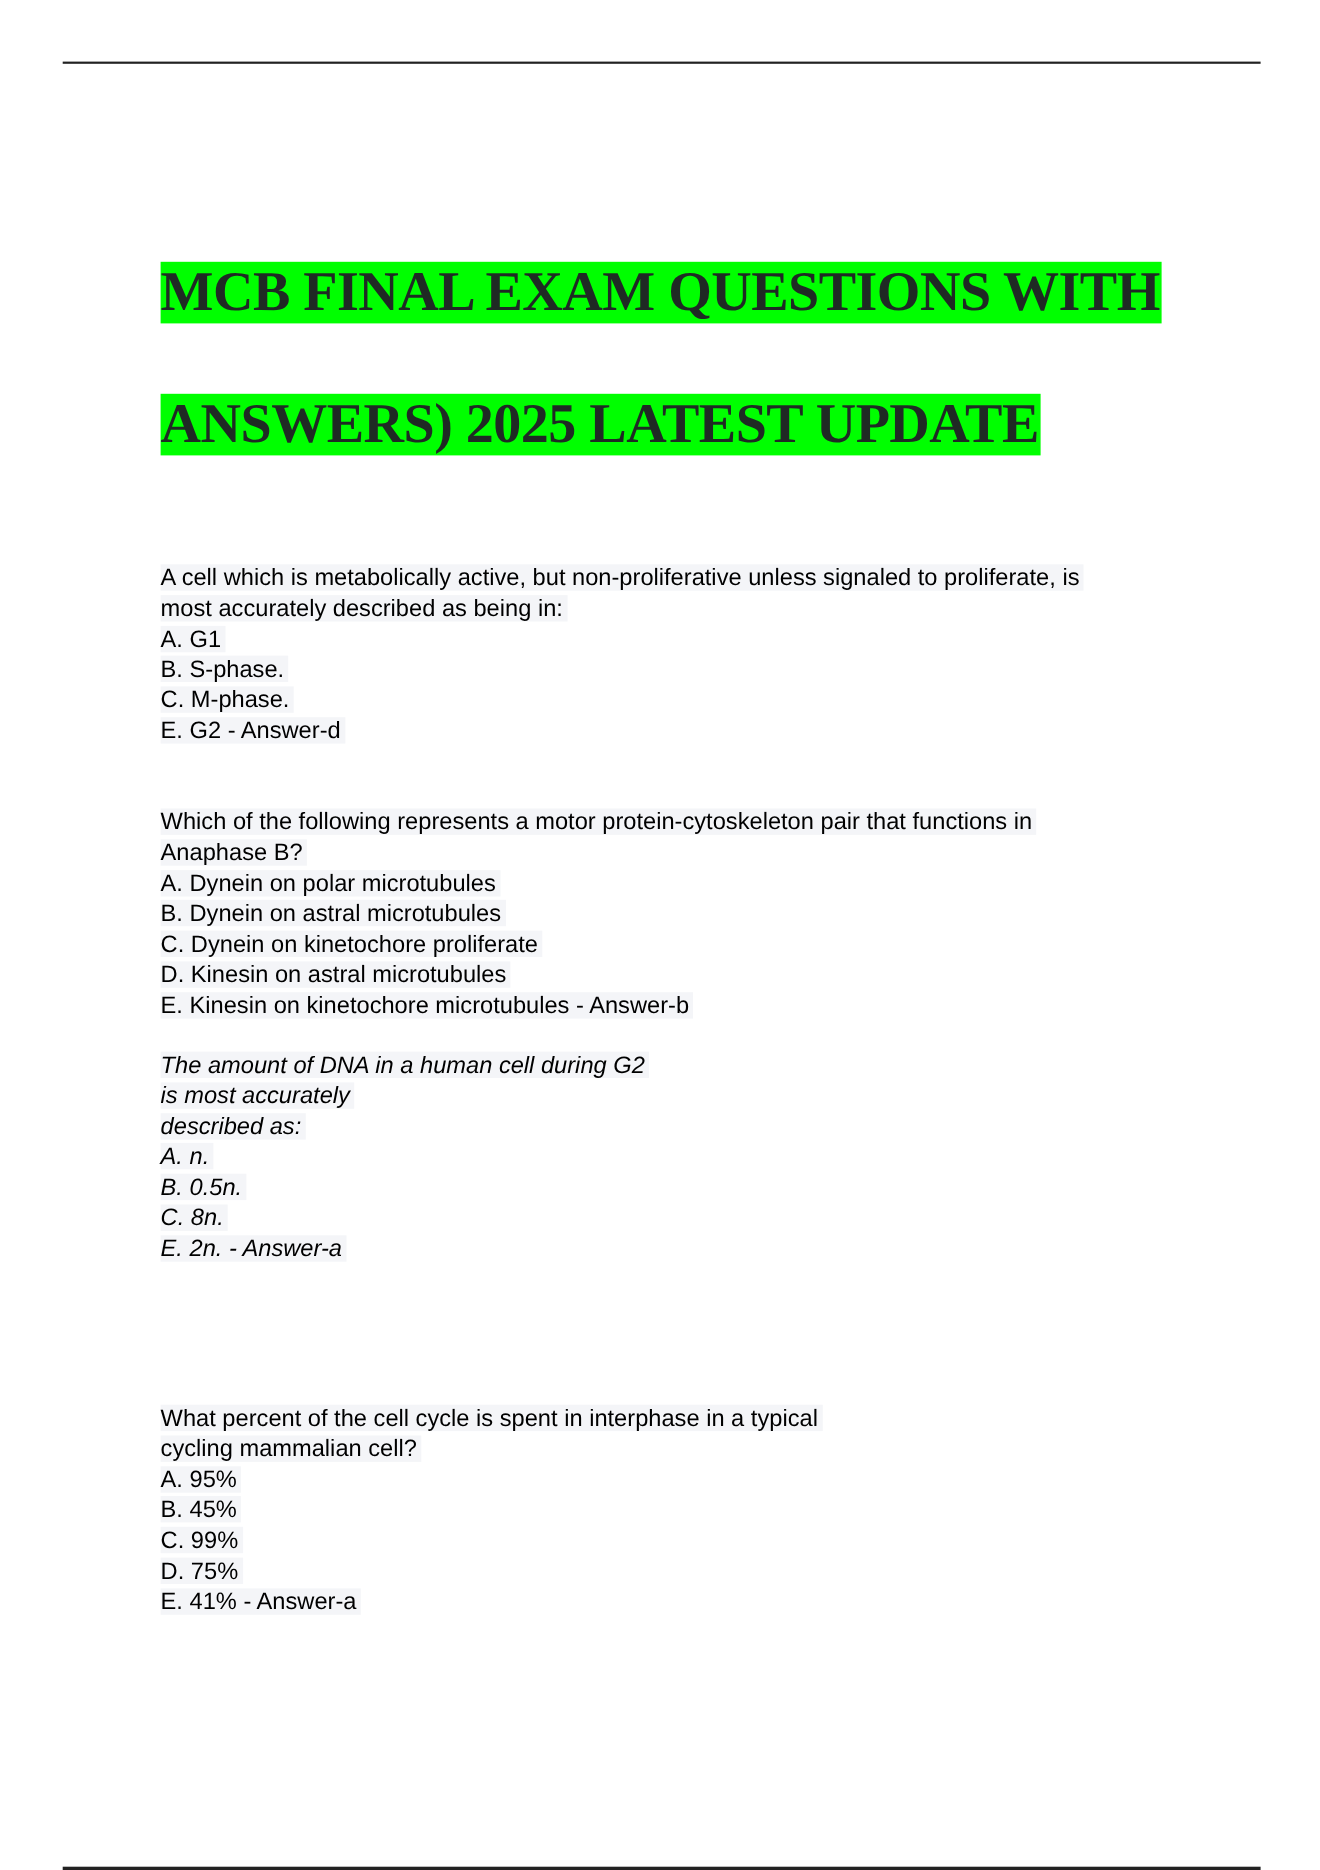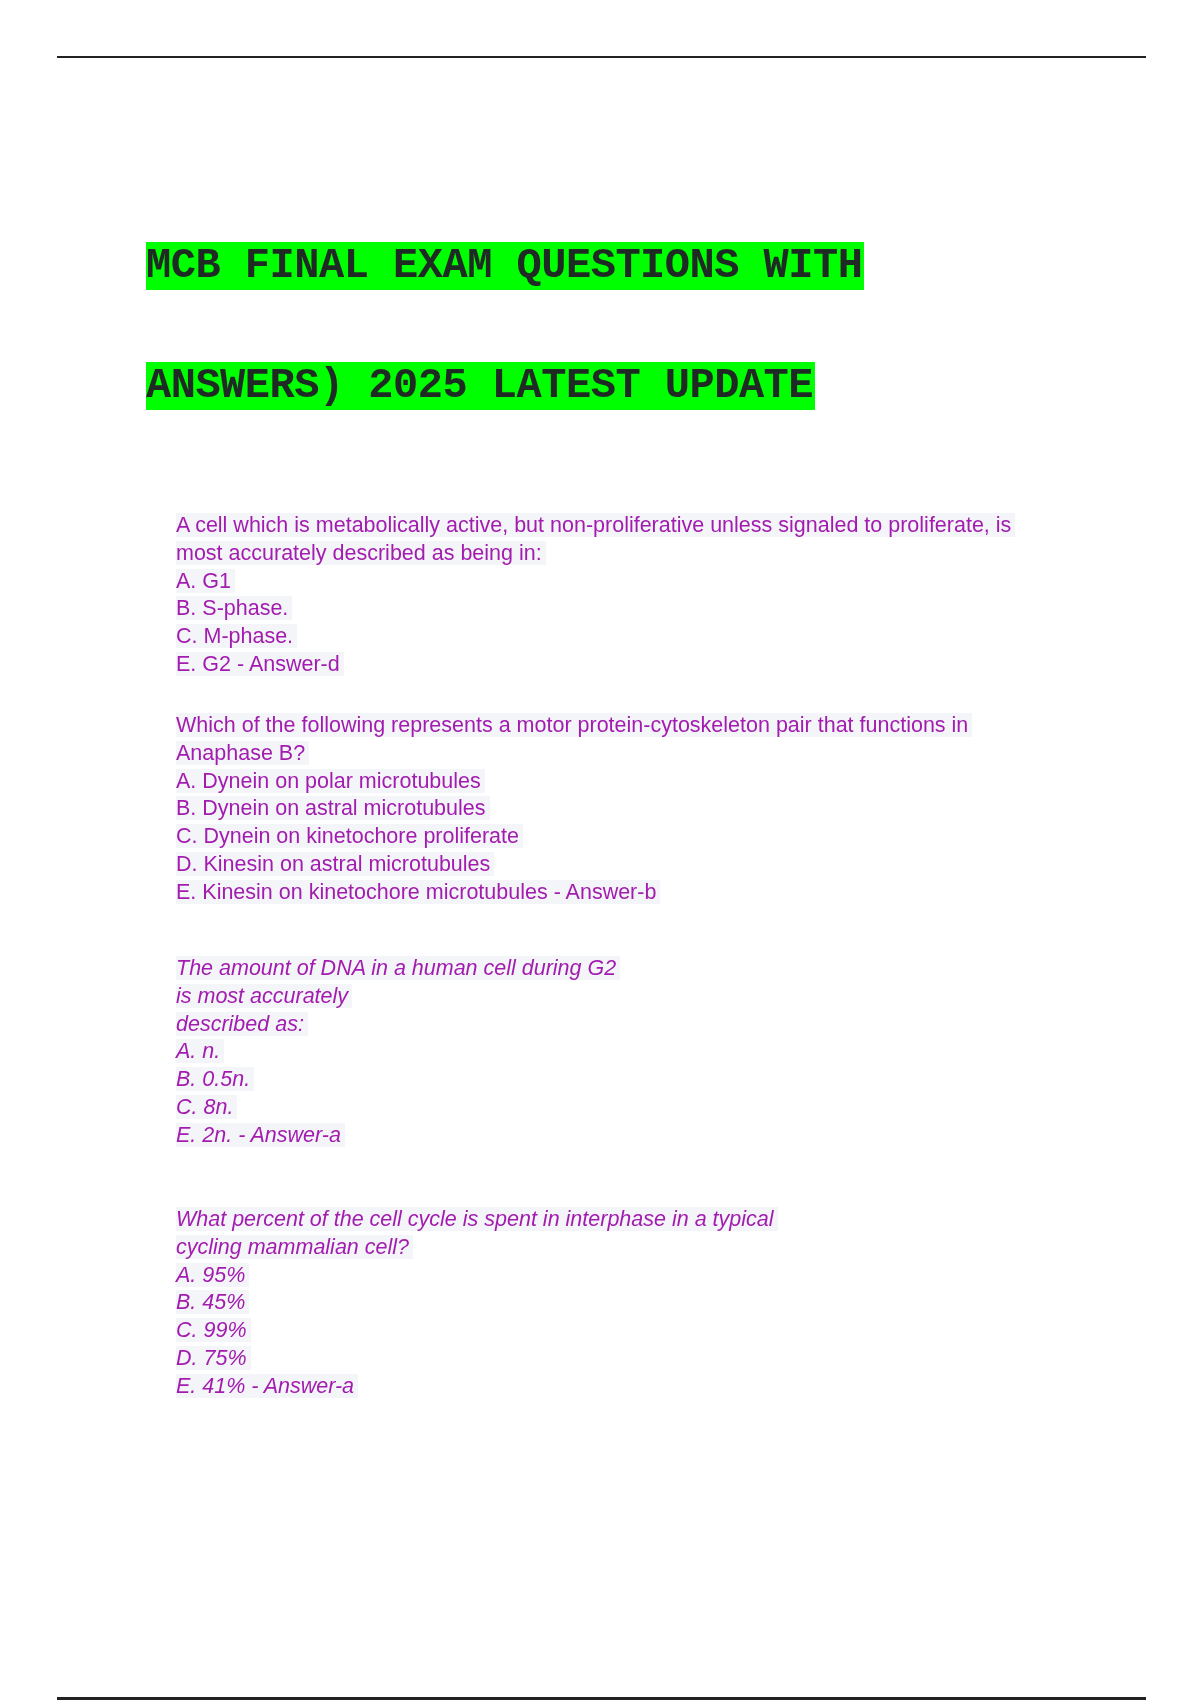--- a/index.html
+++ b/index.html
@@ -23,56 +23,55 @@
     }
     .rule.top { top: 56px; }
     .rule.bottom { top: 1697px; height: 3px; }
 
     .title {
       position: absolute;
       left: 146px;
       top: 236px;
       width: 930px;
       margin: 0;
-      font-family: Liberation Mono, monospace;
+      font-family: Liberation Serif, serif;
       font-weight: bold;
-      font-size: 42px;
+      font-size: 51px;
       line-height: 60px;
       color: #1f2a24;
       letter-spacing: -0.5px;
     }
     .title span.line {
       background: #00ff00;
       display: inline;
       box-decoration-break: clone;
       -webkit-box-decoration-break: clone;
       padding: 0 2px 0 0;
     }
 
     .qa {
       position: absolute;
       left: 146px;
       width: 950px;
       font-size: 21.5px;
       line-height: 27.8px;
-      color: #a21caf;
-      margin-left: 30px;
+      color: #000000;
     }
     .qa .ln {
       display: block;
       white-space: nowrap;
     }
     .qa .ln span {
       background: #f4f5f8;
       padding-right: 4px;
     }
     #q1 { top: 512px; }
-    #q2 { top: 712px; }
+    #q2 { top: 734px; }
     #q3 { top: 955px; font-style: italic; }
-    #q4 { top: 1206px; font-style: italic; }
+    #q4 { top: 1276px; }
   </style>
 </head>
 <body>
 
 <div class="rule top"></div>
 
 <h1 class="title">
   <span class="line">MCB FINAL EXAM QUESTIONS WITH</span><br>
   <br>
   <span class="line">ANSWERS) 2025 LATEST UPDATE</span>

